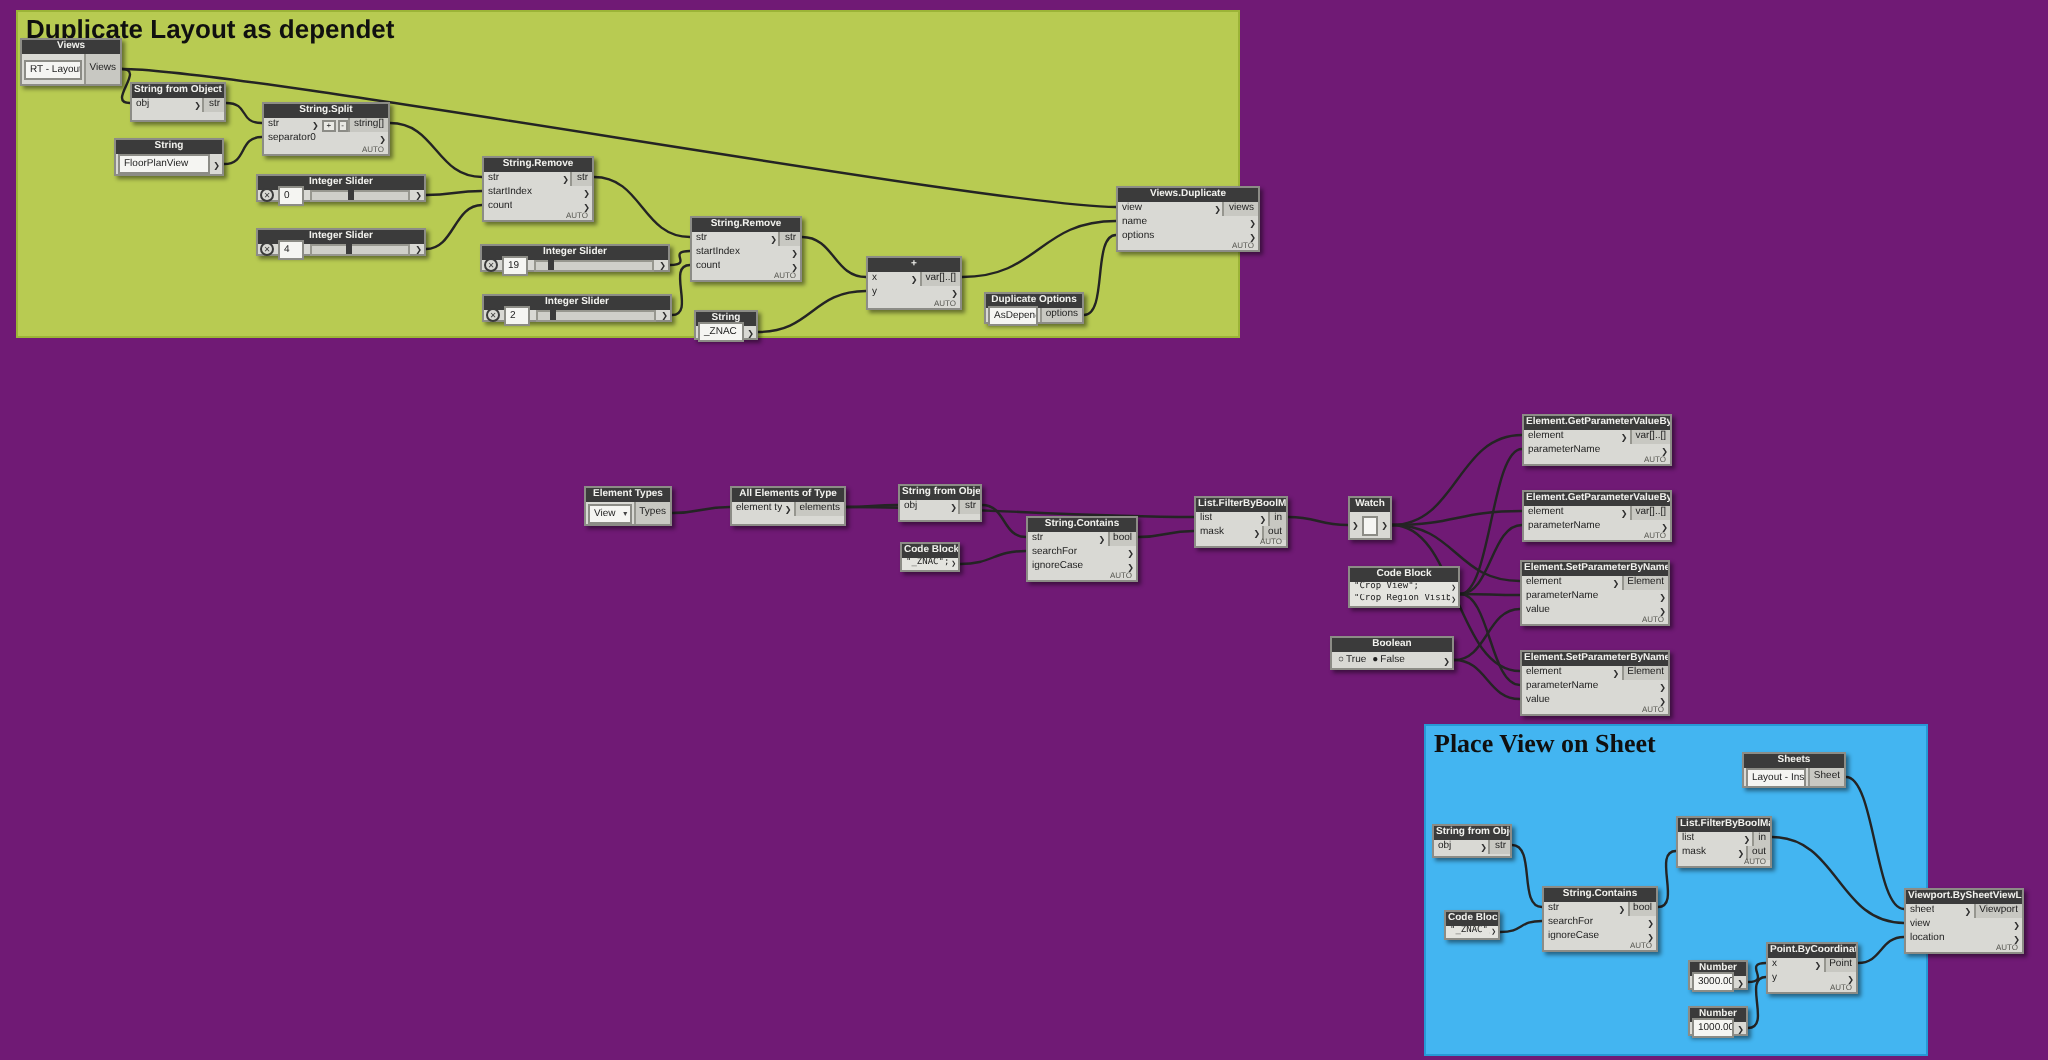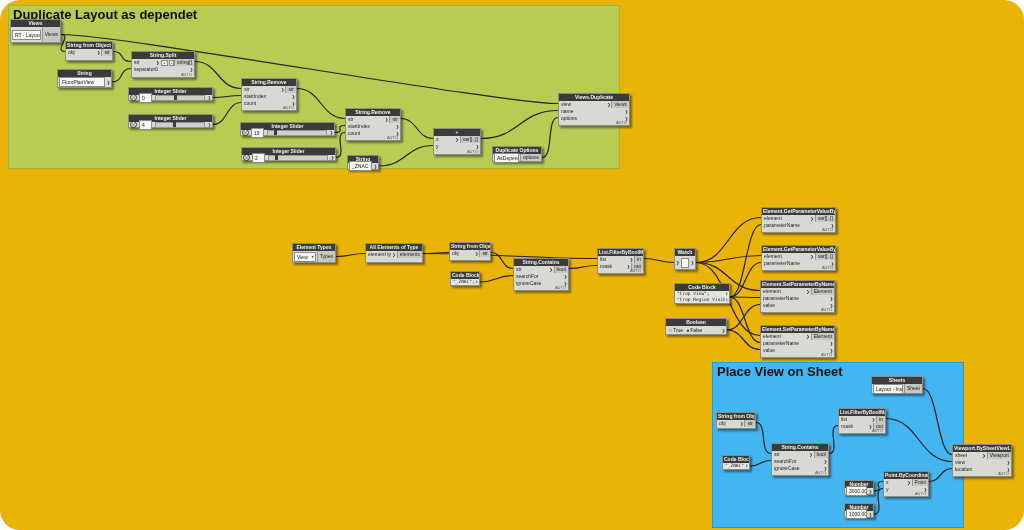--- a/index.html
+++ b/index.html
@@ -37,25 +37,25 @@
   .cbtxt{flex:1;padding-left:2px;overflow:hidden;}
   .radio{display:flex;align-items:center;margin-left:3px;white-space:nowrap;}
   .rdot{font-size:5px;margin-right:1px;}
   #wires{position:absolute;left:0;top:0;z-index:2;}
   #nodes{position:absolute;left:0;top:0;z-index:3;width:0;height:0;}
   .grp{z-index:1;}
 </style>
 </head>
 <body>
 
-<div id="canvas" style="background: #eab308; border-radius: 20px;">
+<div id="canvas" style="background: #701a75;">
   <div class="grp" id="grp0" style="left: 8px; top: 5px; width: 612px; height: 164px; background: rgb(184, 203, 82); border-color: rgb(156, 180, 55);">
     <div class="grp-title">Duplicate Layout as dependet</div>
   </div>
-  <div class="grp" id="grp2" style="left: 712px; top: 362px; width: 252px; height: 166px; background: rgb(67, 181, 241); border-color: rgb(38, 153, 214);">
+  <div class="grp" id="grp2" style="left: 712px; top: 362px; width: 252px; height: 166px; background: rgb(67, 181, 241); border-color: rgb(38, 153, 214); font-family: Liberation Serif, serif;">
     <div class="grp-title">Place View on Sheet</div>
   </div>
   <svg id="wires" width="1024" height="530">
       <path d="M61,34.5 C73,34.5 53,51.5 65,51.5" fill="none" stroke="#242424" stroke-width="1.2" stroke-linecap="round"></path>
       <path d="M61,34.5 C121,34.5 498,103.5 558,103.5" fill="none" stroke="#242424" stroke-width="1.2" stroke-linecap="round"></path>
       <path d="M113,51.5 C125,51.5 119,61.5 131,61.5" fill="none" stroke="#242424" stroke-width="1.2" stroke-linecap="round"></path>
       <path d="M112,82 C124,82 119,68.5 131,68.5" fill="none" stroke="#242424" stroke-width="1.2" stroke-linecap="round"></path>
       <path d="M195,61.5 C218,61.5 218,88.5 241,88.5" fill="none" stroke="#242424" stroke-width="1.2" stroke-linecap="round"></path>
       <path d="M213,97.5 C227,97.5 227,95.5 241,95.5" fill="none" stroke="#242424" stroke-width="1.2" stroke-linecap="round"></path>
       <path d="M213,124.5 C227,124.5 227,102.5 241,102.5" fill="none" stroke="#242424" stroke-width="1.2" stroke-linecap="round"></path>

